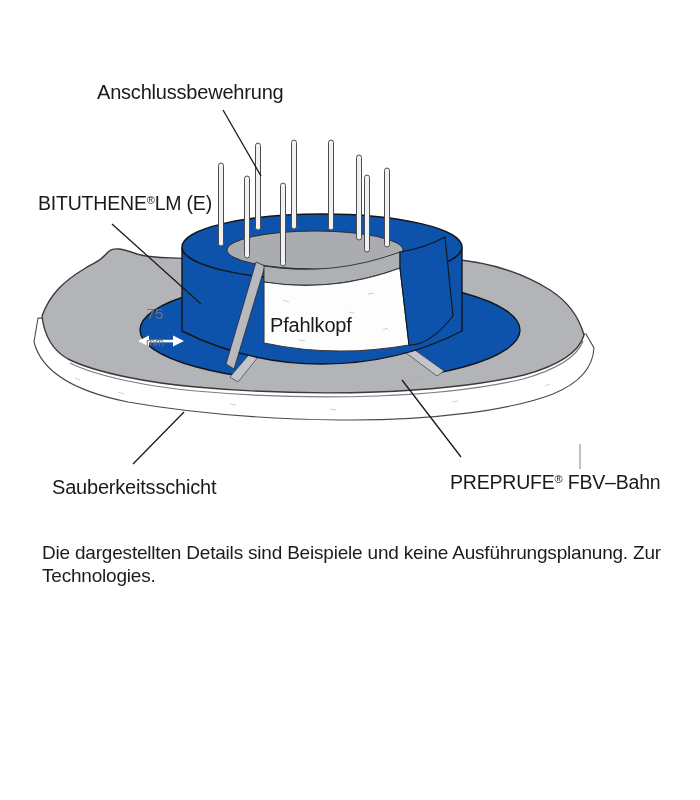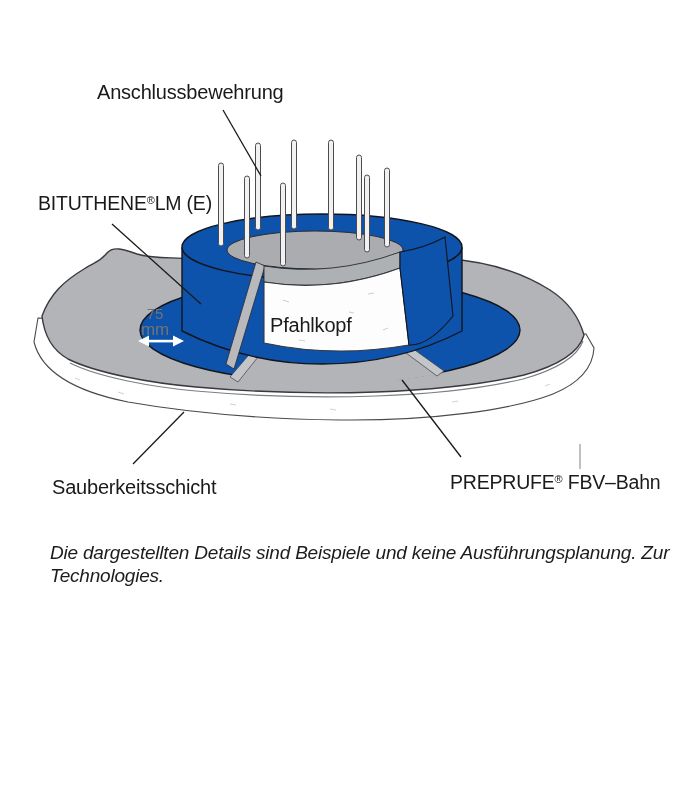--- a/index.html
+++ b/index.html
@@ -15,26 +15,26 @@
     position:relative;width:700px;height:656px;background:#ffffff;overflow:hidden;
     font-family:"Liberation Sans", sans-serif;color:var(--ink);
   }
   #scene{position:absolute;left:0;top:0;}
   .lbl{position:absolute;font-size:20px;letter-spacing:-0.2px;white-space:nowrap;color:var(--ink);}
   .lbl .sup{font-size:11px;vertical-align:6px;}
   #lbl-anschluss{left:97px;top:81px;}
   #lbl-bituthene{left:38px;top:192px;font-size:19.5px;}
   #lbl-pfahlkopf{left:270px;top:314px;width:122px;}
   #lbl-dim{left:138px;top:306px;width:34px;text-align:center;color:#737373;font-size:15px;line-height:15px;}
-  #lbl-dim .unit{font-size:17px;display:block;margin-top:1px;}
+  #lbl-dim .unit{font-size:11px;display:block;margin-top:14px;}
   #lbl-sauberkeit{left:52px;top:476px;}
   #lbl-preprufe{left:450px;top:471px;font-size:19.5px;text-align:right;}
   #disclaimer{
     position:absolute;left:42px;top:542px;width:640px;
-    font-style:italic;font-size:19px;line-height:22.5px;letter-spacing:-0.2px;color:#1c1c1c;margin-left:8px;
+    font-size:19px;line-height:22.5px;letter-spacing:-0.2px;color:#1c1c1c;
   }
 </style>
 </head>
 <body>
 
 <div id="stage">
 
   <svg id="scene" width="700" height="800" viewBox="0 0 700 800" aria-hidden="true">
 
     <path d="M 38,318 L 34,342 C 42,374 78,392 128,402 C 185,412 262,419 340,420

